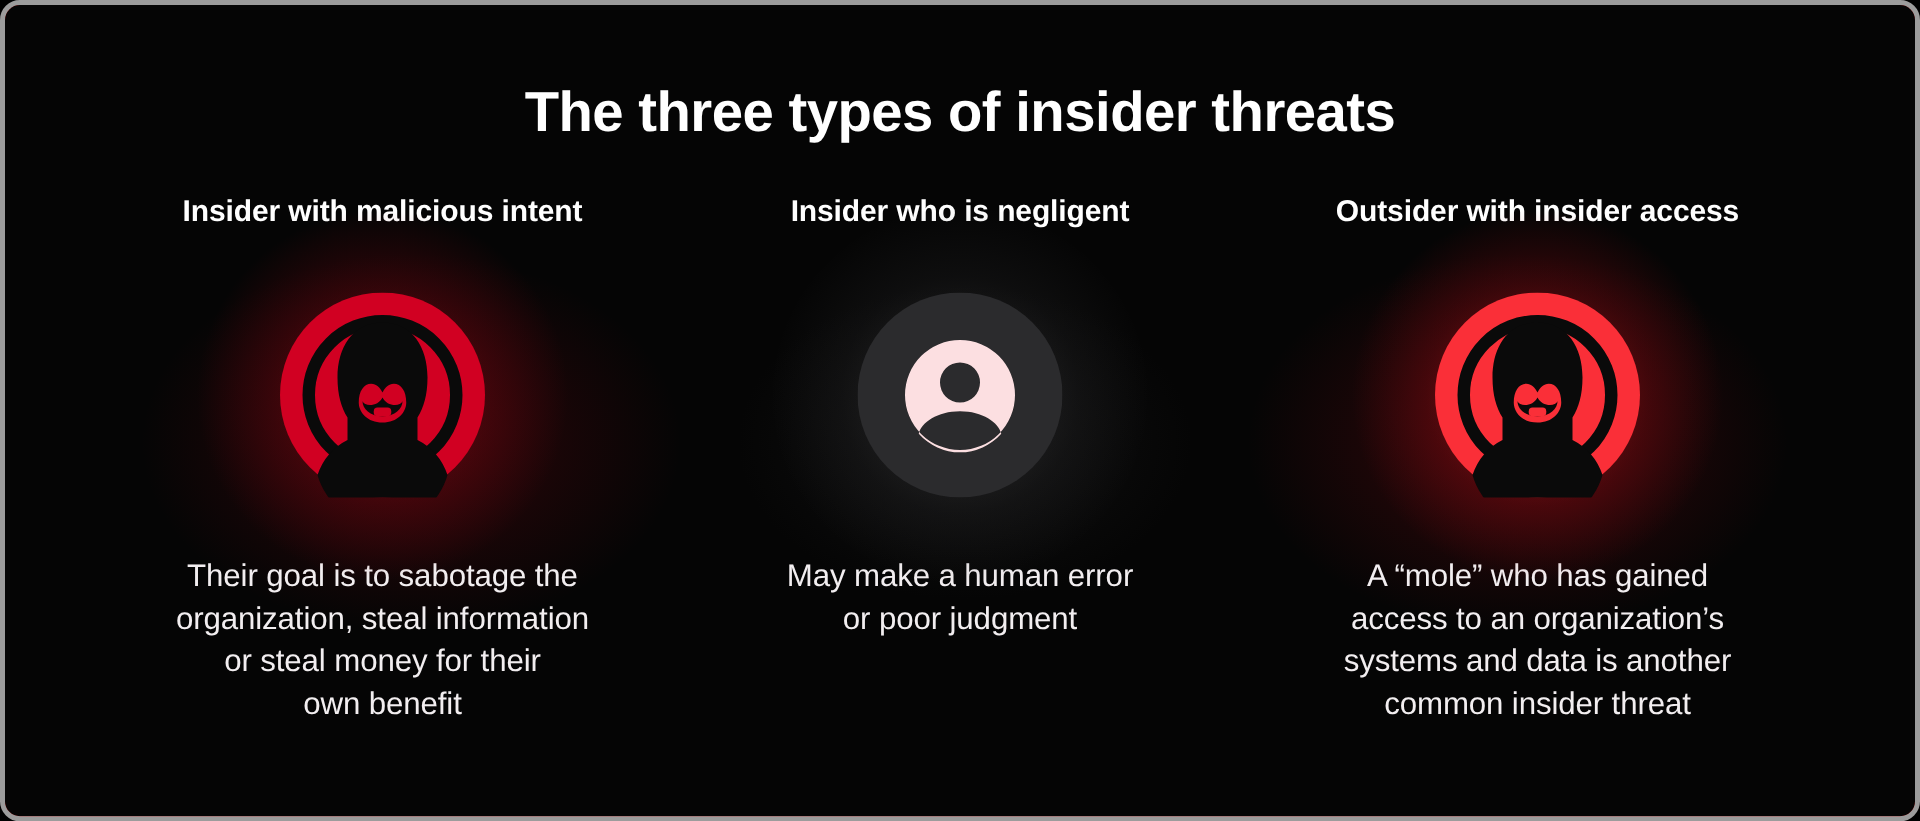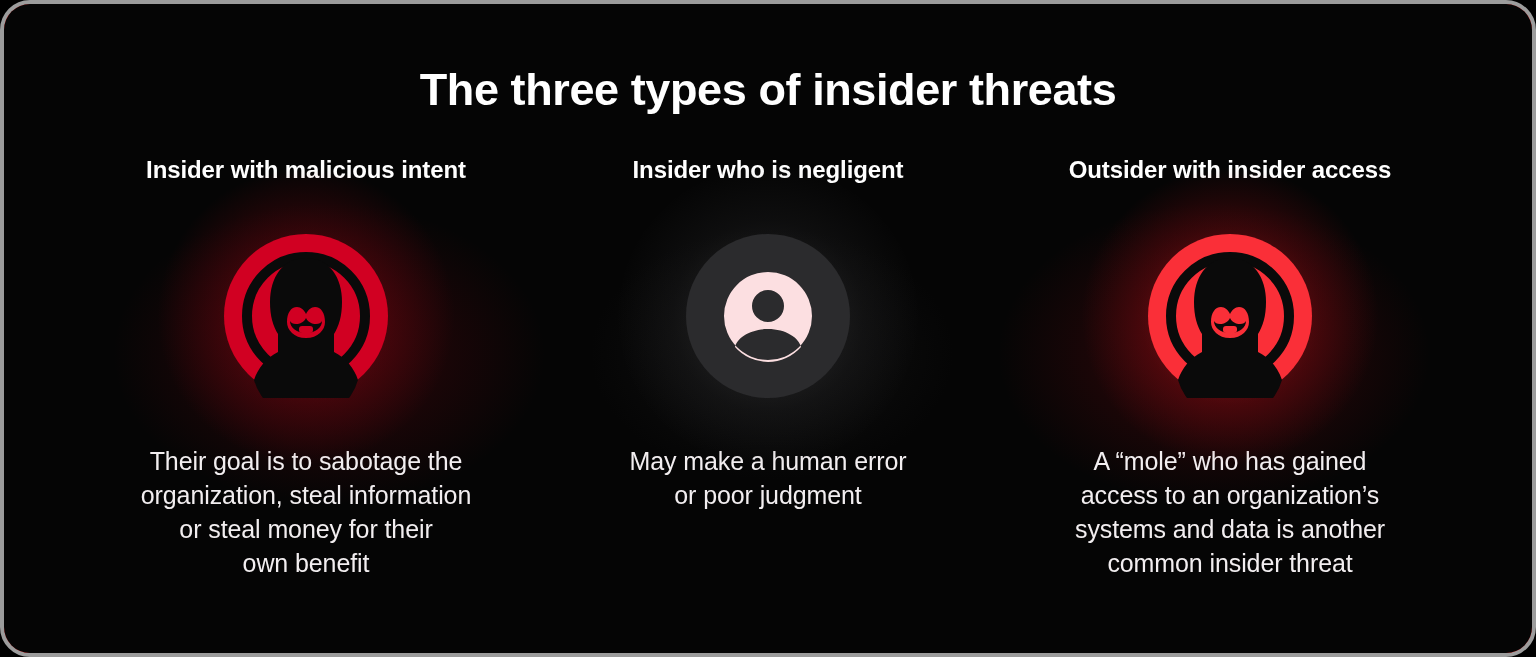--- a/index.html
+++ b/index.html
@@ -15,21 +15,21 @@
     font-family: "Liberation Sans", sans-serif;
     -webkit-font-smoothing: antialiased;
   }
 
   #infographic-card {
     position: relative;
     width: 1536px;
     height: 657px;
     background: #ef4444;
     border: 4px solid #9c9c9c;
-    border-radius: 30px;
+    border-radius: 16px;
     overflow: hidden;
   }
 
   
   #card-bg-glow {
     position: absolute;
     inset: 0;
     pointer-events: none;
     background:
       radial-gradient(ellipse 300px 210px at 325px 350px, rgba(150,8,20,0.30), rgba(0,0,0,0) 72%),

